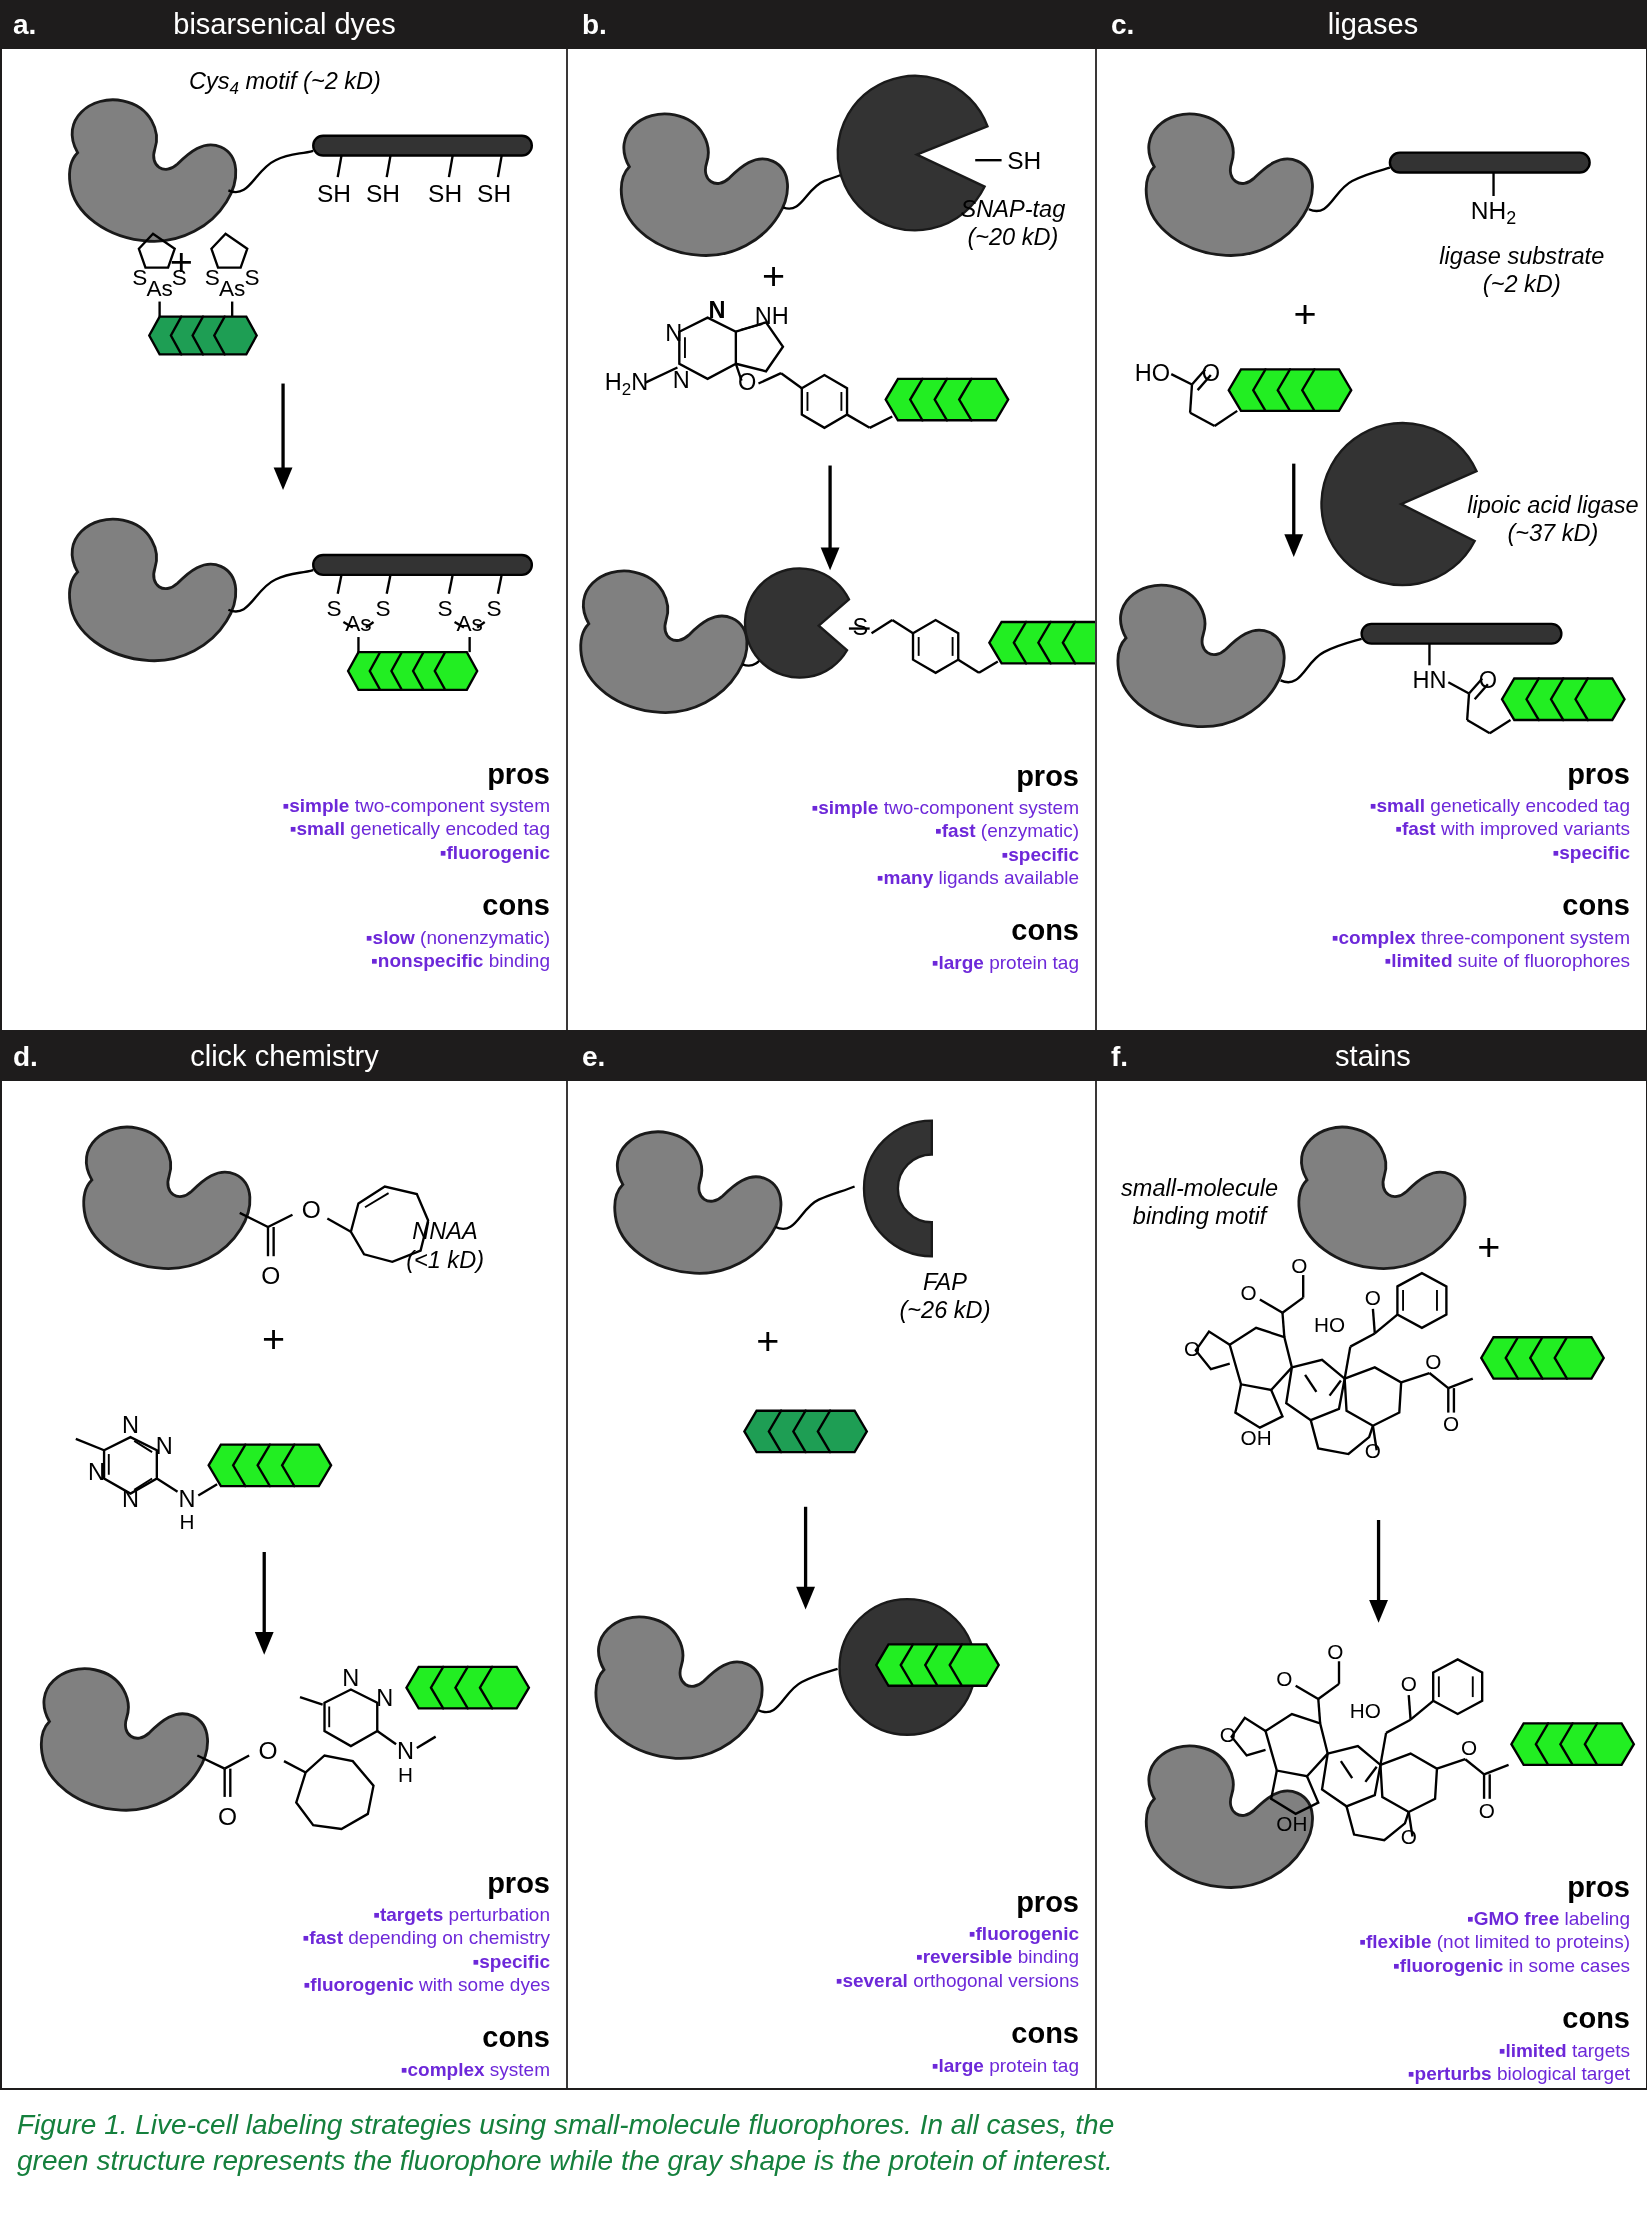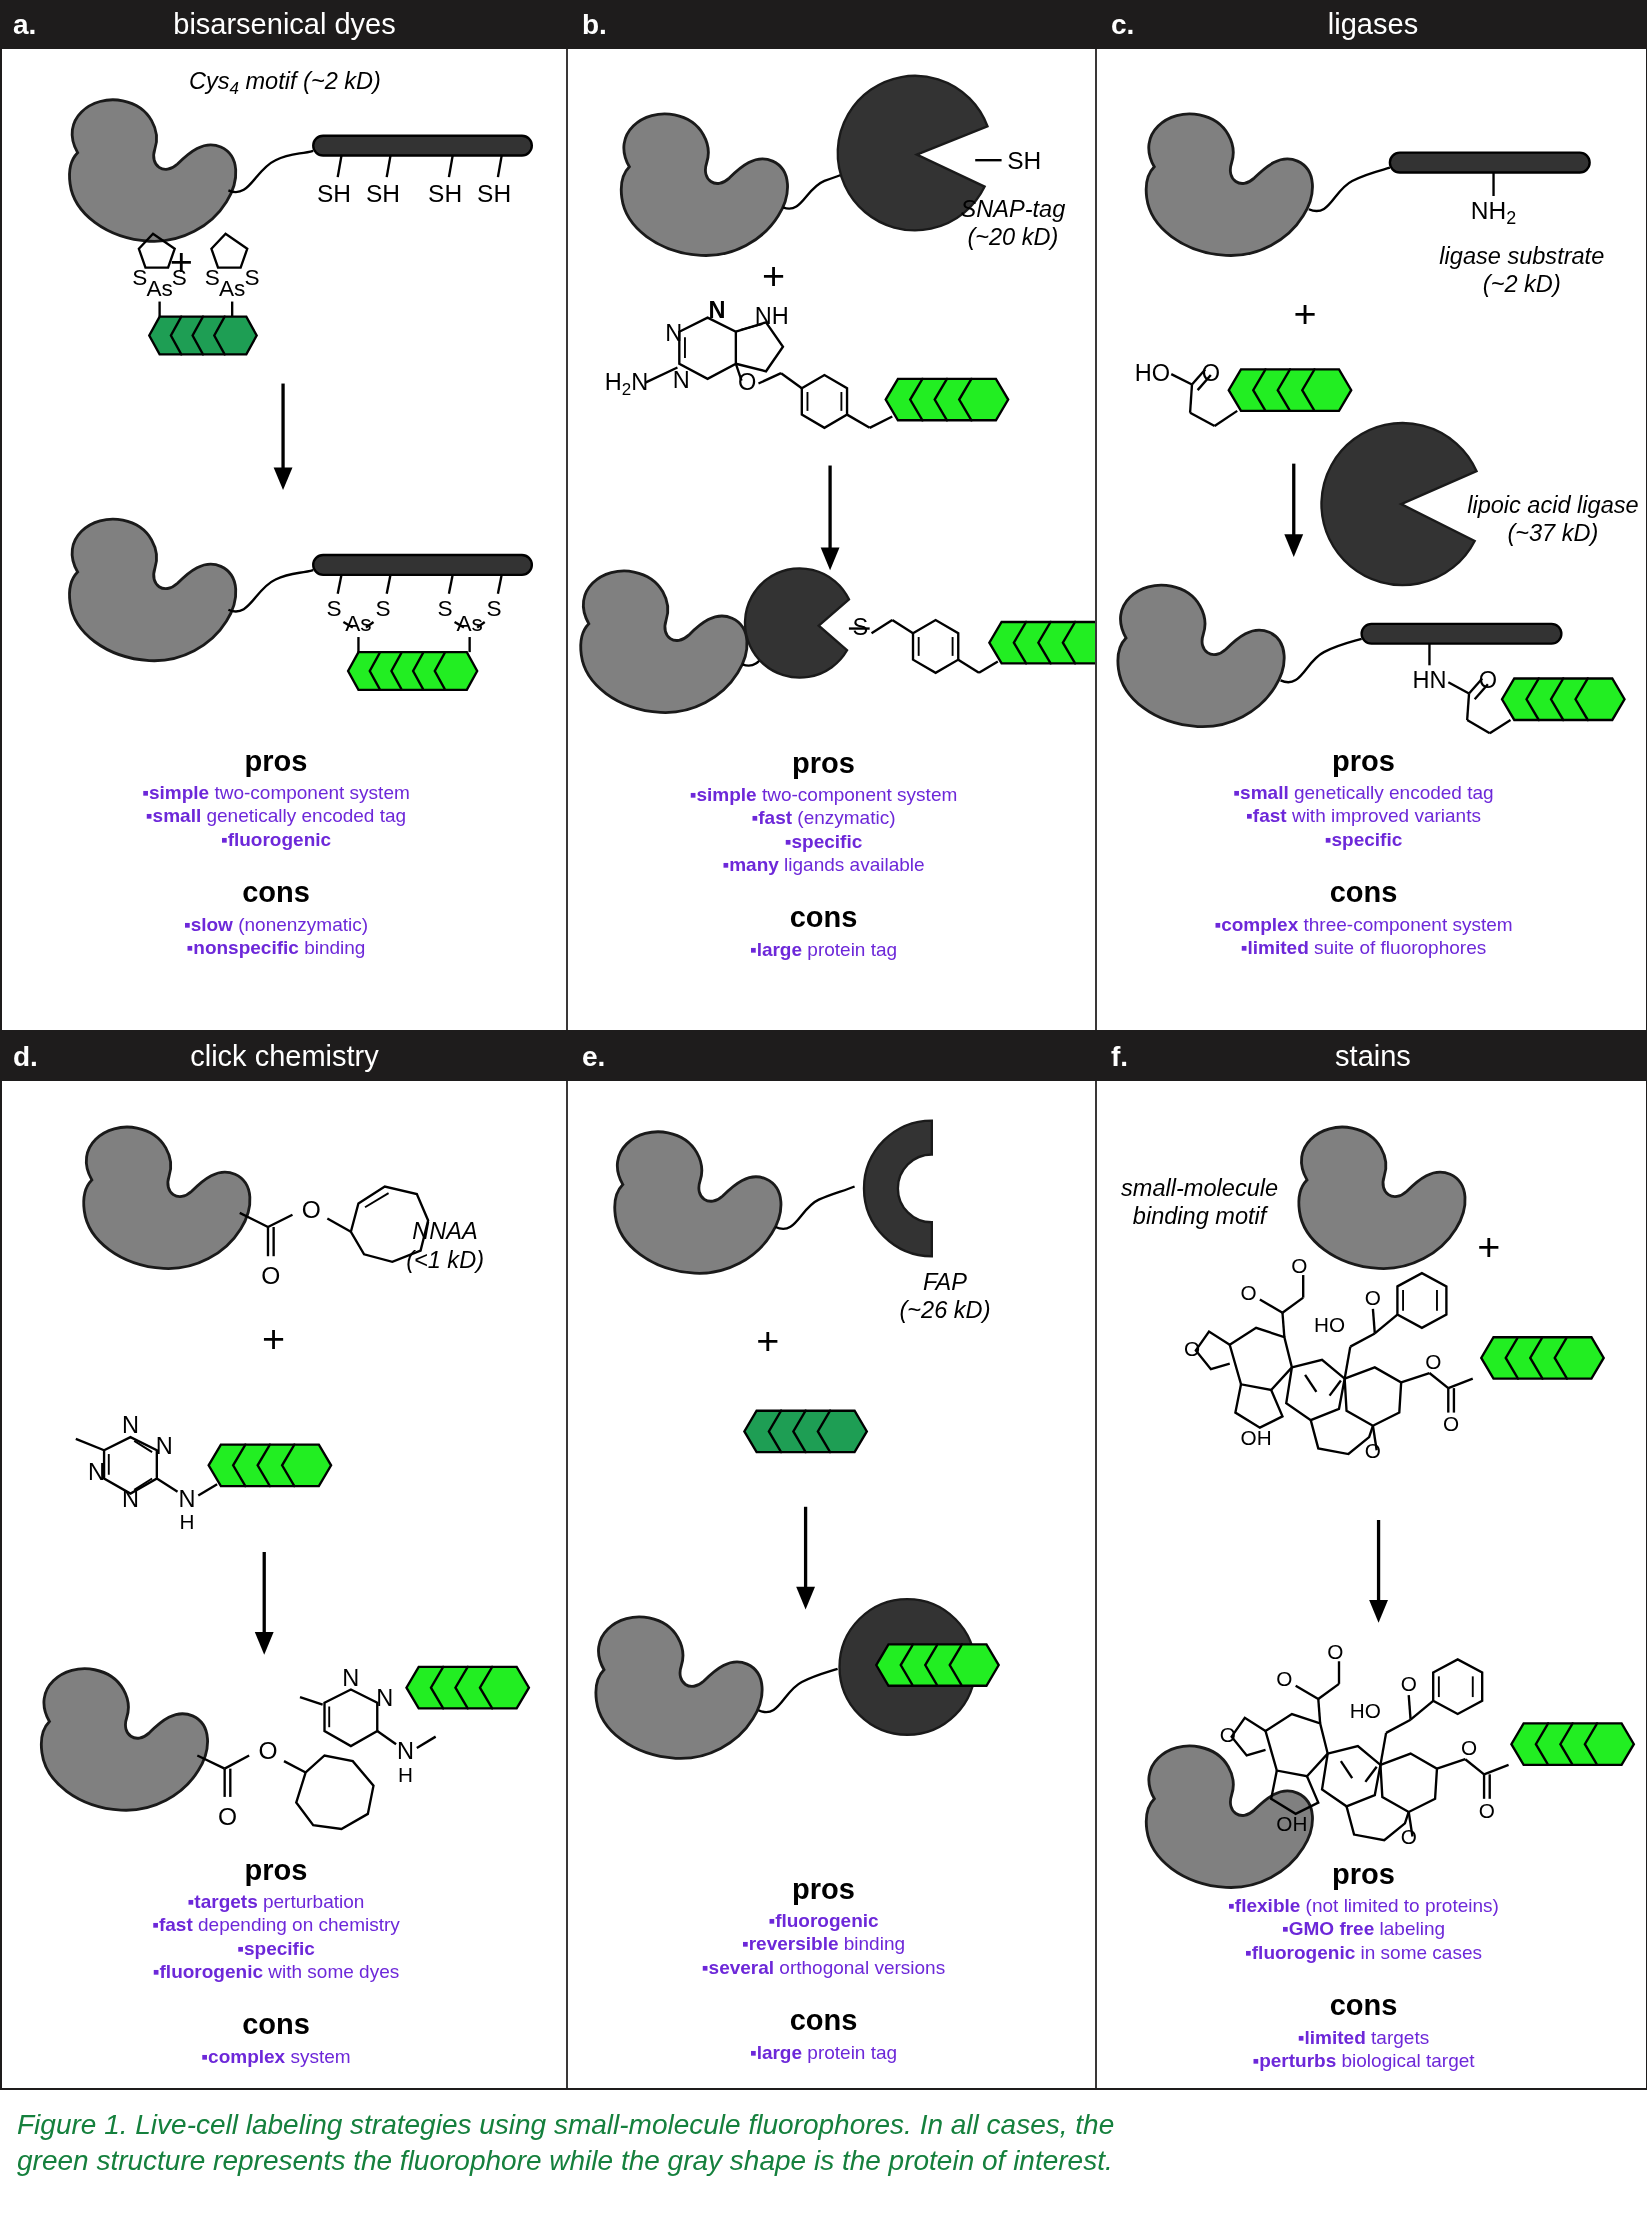--- a/index.html
+++ b/index.html
@@ -85,22 +85,23 @@
     position: absolute;
     left: 0; top: 0;
     width: 100%;
     height: 100%;
   }
 
   
   .proscons {
     position: absolute;
     left: 0; right: 16px;
-    text-align: center;
+    text-align: right;
     line-height: 1.22;
+    margin-top: 13px;
   }
   .pc-head {
     font-size: 29px;
     font-weight: bold;
     color: #000;
     margin-bottom: 1.9px;
   }
   .pc-item {
     font-size: 19px;
     color: #6d28d9;
@@ -652,22 +653,22 @@
             <g stroke="#000" stroke-width="2.5">
               <polygon points="452,682 478,682 491,704 478,726 452,726 439,704" fill="#22EE22"></polygon>
               <polygon points="478,682 504,682 517,704 504,726 478,726 465,704" fill="#22EE22"></polygon>
               <polygon points="504,682 530,682 543,704 530,726 504,726 491,704" fill="#22EE22"></polygon>
               <polygon points="530,682 556,682 569,704 556,726 530,726 517,704" fill="#22EE22"></polygon>
             </g>
           </svg>
 
           <div class="proscons" style="top: 776px;">
             <div class="pc-head">pros</div>
+            <div class="pc-item">▪<b>GMO free</b><span> labeling</span></div>
             <div class="pc-item">▪<b>flexible</b><span> (not limited to proteins)</span></div>
-            <div class="pc-item">▪<b>GMO free</b><span> labeling</span></div>
             <div class="pc-item">▪<b>fluorogenic</b><span> in some cases</span></div>
             <div class="pc-gap"></div>
             <div class="pc-head">cons</div>
             <div class="pc-item">▪<b>limited</b><span> targets</span></div>
             <div class="pc-item">▪<b>perturbs</b><span> biological target</span></div>
           </div>
         </div>
 
       </div>
     </div>

